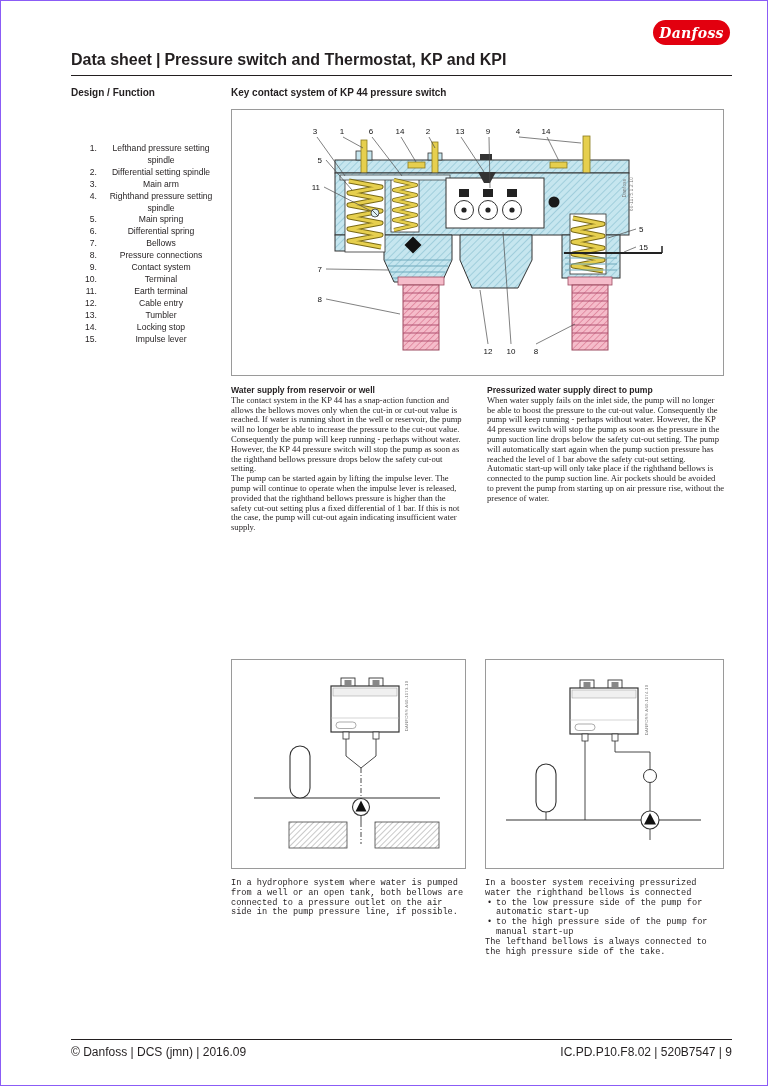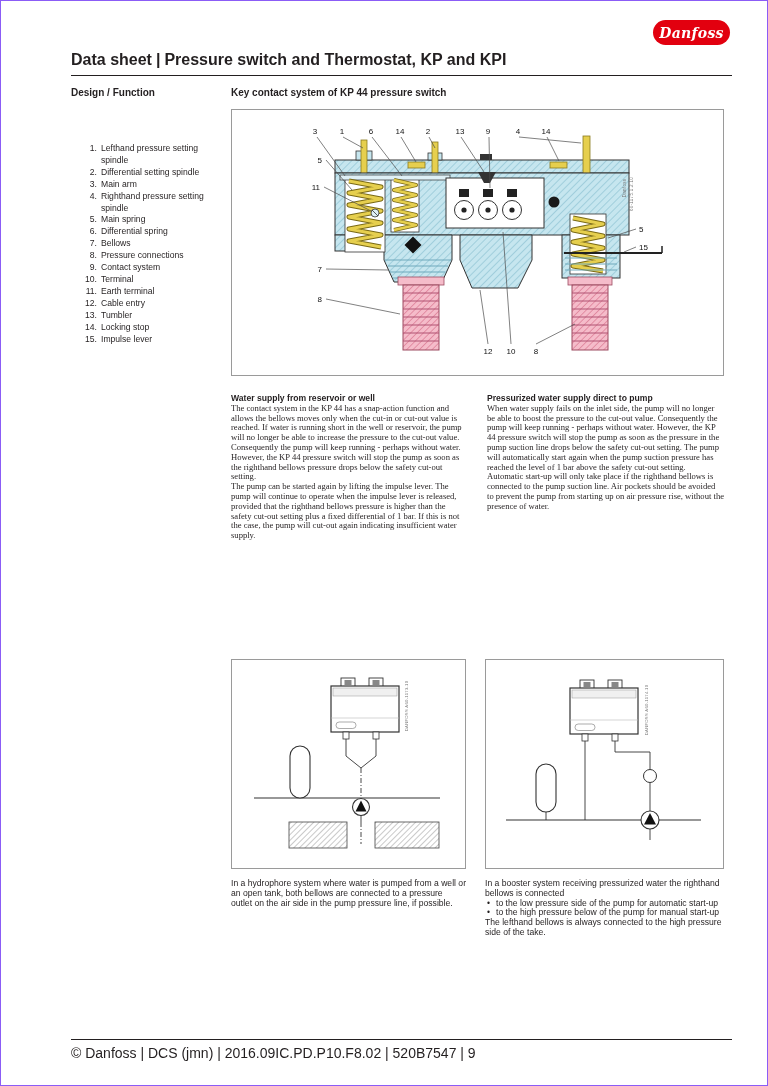--- a/index.html
+++ b/index.html
@@ -22,45 +22,45 @@
     position:absolute; left:70px; top:50px; width:661px;
     font-size:16px; font-weight:bold; padding-bottom:6px;
     border-bottom:1.5px solid #231f20;
   }
   .header .sep { padding:0 4px; }
   .sidebar { position:absolute; left:70px; top:86px; width:162px; }
   .sidebar h2, .main h2 { font-size:10px; font-weight:bold; }
   .legend { list-style:none; margin-top:45px; padding-left:14px; }
   .legend li { display:flex; font-size:8.6px; line-height:11.9px; }
   .legend .num { flex:none; width:16px; text-align:right; padding-right:4px; }
-  .legend .lbl { width:120px; }
+  .legend .lbl { width:120px;text-align:center; }
   .main { position:absolute; left:230px; top:86px; width:493px; }
   .diagram-box {
     margin-top:11px; width:493px; height:267px;
     border:1px solid #9a9a9a; position:relative; background:#fff;
   }
-  .text-cols { display:flex; gap:19px; margin-top:18px; }
+  .text-cols { display:flex; gap:19px; margin-top:10px; }
   .col { font-size:8.6px; line-height:9.8px; }
   .col.c1 { width:237px; } .col.c2 { width:237px; }
   .col h3 { font-size:8.6px; font-weight:bold; }
   .col p { margin:0;font-family:Liberation Serif, serif; }
   .figures { position:absolute; left:0; top:572px; display:flex; gap:19px; }
   .figure .fig-box { border:1px solid #9a9a9a; height:210px; background:#fff; }
   .figure.f1 .fig-box { width:235px; }
   .figure.f2 .fig-box { width:239px; }
-  .fig-caption { margin-top:10px; font-size:8.6px; line-height:9.8px; }
+  .fig-caption { margin-top:10px; font-size:8.6px; line-height:9.8px;font-family:Liberation Mono, monospace; }
   .figure.f1 .fig-caption { width:235px; }
   .figure.f2 .fig-caption { width:239px; }
   .bullets { list-style:none; }
   .bullets li { position:relative; padding-left:11px; }
   .bullets li::before { content:"\2022"; position:absolute; left:2px; }
   .footer {
     position:absolute; left:70px; top:1038px; width:661px;
     border-top:1.5px solid #231f20; padding-top:5px;
-    display:flex; justify-content:flex-start; font-size:14px;
+    display:flex; justify-content:space-between; font-size:12px;
   }
   svg text { font-family:"Liberation Sans", sans-serif; }
   .co { font-size:8px; fill:#111; }
   .wm { font-size:4.5px; fill:#777; letter-spacing:.3px; }
   .leader { stroke:#4a4a4a; stroke-width:.7; }
 </style>
 </head>
 <body>
 
 <div class="page">
@@ -378,21 +378,21 @@
               <rect x="96" y="74" width="6" height="7" fill="#fff" stroke="#333" stroke-width="0.8"></rect>
               <rect x="126" y="74" width="6" height="7" fill="#fff" stroke="#333" stroke-width="0.8"></rect>
             </g>
             <text class="wm" transform="rotate(-90 162 50)" x="162" y="50" text-anchor="middle" style="font-size:4.2px">DANFOSS  A60-1174.10</text>
           </svg>
         </div>
         <div class="fig-caption">
           <p>In a booster system receiving pressurized water the righthand bellows is connected</p>
           <ul class="bullets">
             <li>to the low pressure side of the pump for automatic start-up</li>
-            <li>to the high pressure below of the pump for manual start-up</li>
+            <li>to the high pressure side of the pump for manual start-up</li>
           </ul>
           <p>The lefthand bellows is always connected to the high pressure side of the take.</p>
         </div>
       </div>
 
     </div>
   </div>
 
   <div class="footer">
     <span>© Danfoss | DCS (jmn) | 2016.09</span>

